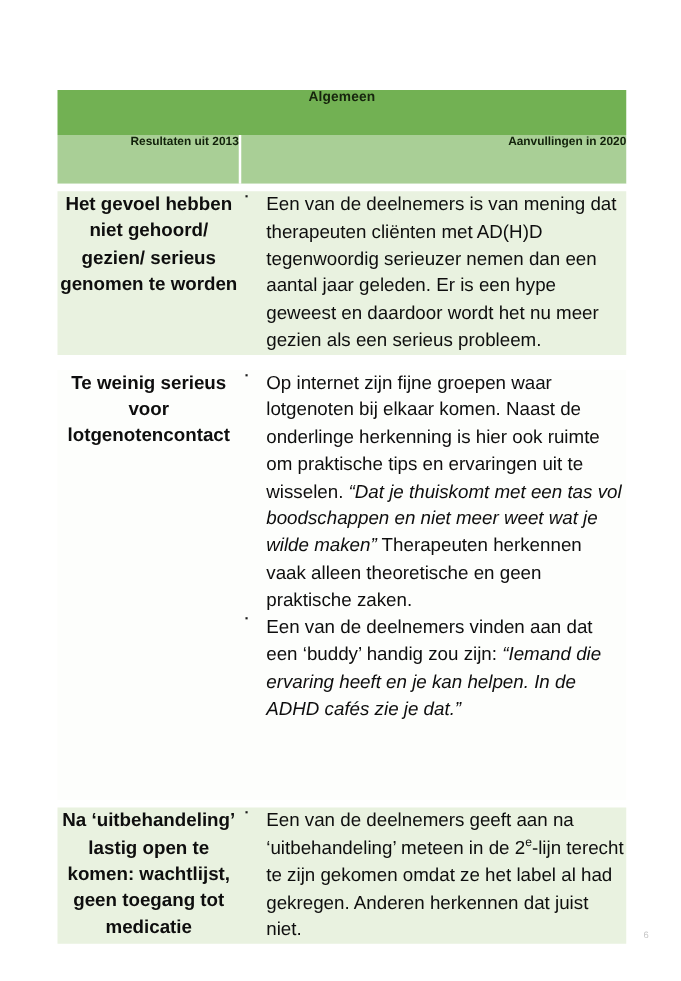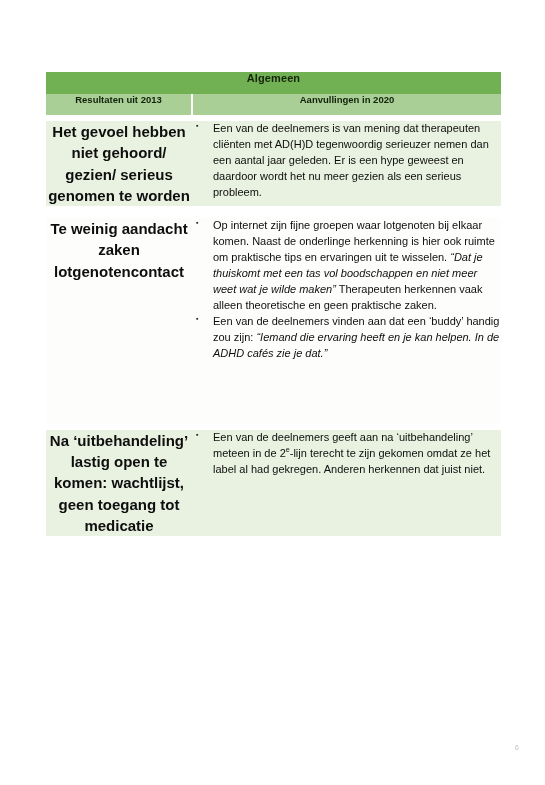--- a/index.html
+++ b/index.html
@@ -35,33 +35,33 @@
   .doc-table td,
   .doc-table th {
     vertical-align: top;
     padding: 0;
     border: 0;
   }
 
   
   .title-band {
     background: #72b153;
-    height: 22px;
+    height: 36px;
     text-align: center;
     vertical-align: middle;
     font-size: 11px;
     font-weight: bold;
     color: #16250d;
     letter-spacing: .1px;
   }
 
   .subhead-cell {
     background: #a9cf96;
-    height: 21px;
-    text-align: center;
+    height: 39px;
+    text-align: right;
     vertical-align: middle;
     font-size: 9.5px;
     font-weight: bold;
     color: #11210a;
   }
   .subhead-cell.left {
     border-right: 2px solid #ffffff;
   }
 
   
@@ -70,21 +70,21 @@
     font-size: 15px;
     font-weight: bold;
     color: #0e0e0e;
     line-height: 1.42;
     padding: 9px 8px 9px 8px;
     vertical-align: middle;
     border-right: 2px solid #ffffff;
   }
 
   .cell-right {
-    font-size: 11px;
+    font-size: 15px;
     color: #0e0e0e;
     line-height: 1.45;
     padding: 7px 9px 7px 4px;
     vertical-align: top;
   }
 
   .tinted .cell-left,
   .tinted .cell-right {
     background: #e9f2e0;
   }
@@ -180,21 +180,21 @@
             </ul>
           </td>
         </tr>
         <tr class="row-gap">
           <td colspan="2"></td>
         </tr>
         <tr class="row-gap">
           <td colspan="2"></td>
         </tr>
         <tr class="table-row plain">
-          <td class="cell-left">Te weinig aandacht zaken lotgenotencontact</td>
+          <td class="cell-left">Te weinig serieus voor lotgenotencontact</td>
           <td class="cell-right">
             <ul class="bullets">
               <li><span>Op internet zijn fijne groepen waar lotgenoten bij elkaar komen. Naast de onderlinge herkenning is hier ook ruimte om praktische tips en ervaringen uit te wisselen. </span><span class="q">“Dat je thuiskomt met een tas vol boodschappen en niet meer weet wat je wilde maken”</span><span> Therapeuten herkennen vaak alleen theoretische en geen praktische zaken.</span></li>
               <li><span>Een van de deelnemers vinden aan dat een ‘buddy’ handig zou zijn:  </span><span class="q">“Iemand die ervaring heeft en je kan helpen. In de ADHD cafés zie je dat.”</span></li>
             </ul>
             <span class="tall-pad"></span>
           </td>
         </tr>
         <tr class="row-gap">
           <td colspan="2"></td>

